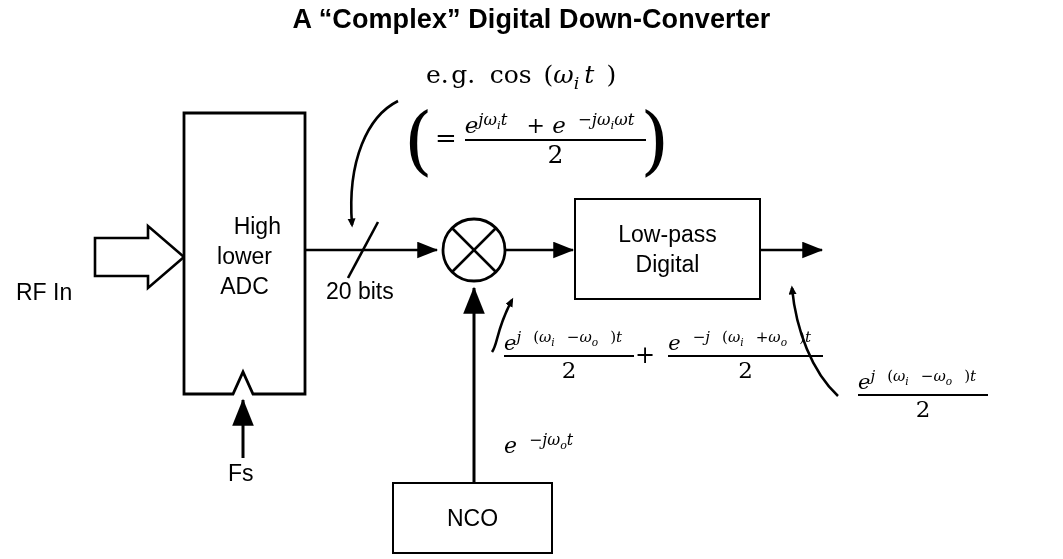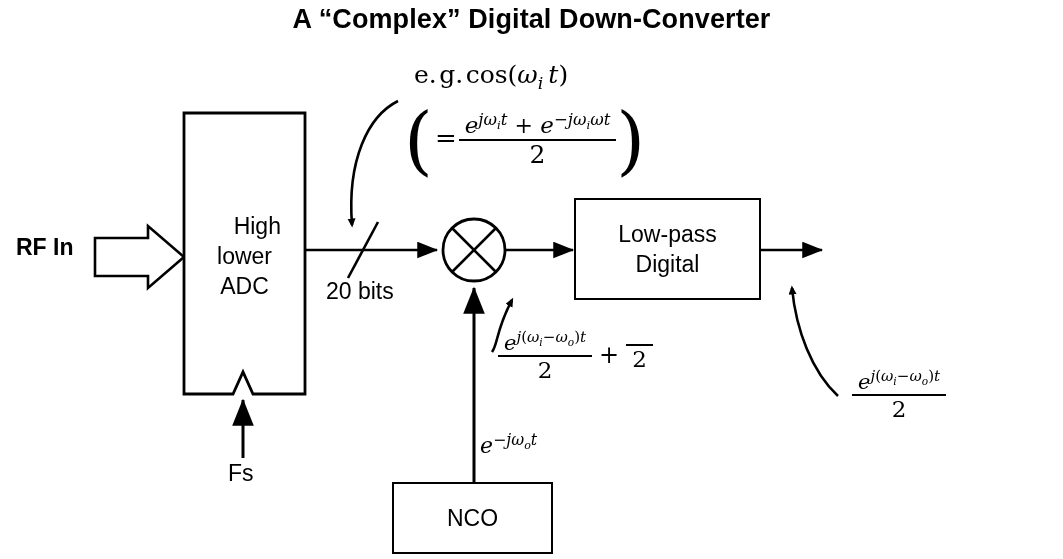--- a/index.html
+++ b/index.html
@@ -41,32 +41,32 @@
     line-height: 1.32;
     font-size: 23px;
   }
 
   
   .lbl {
     font-size: 23px;
     line-height: 1.3;
     white-space: pre;
   }
-  .lbl.bold { font-weight: bold; }
+  .lbl.bold { font-weight: normal; margin-top: 45px; }
   .lbl.center { text-align: center; }
 
   
   .math {
     font-family: "DejaVu Serif", serif;
     font-style: italic;
     font-size: 21px;
     line-height: 1.05;
     white-space: nowrap;
   }
-  .math .up { font-style: normal; }
+  .math .up { font-style: normal; margin-left: 12px; }
   .sup {
     font-size: 0.72em;
     vertical-align: super;
     line-height: 0;
   }
   .sub {
     font-size: 0.70em;
     vertical-align: sub;
     line-height: 0;
   }
@@ -197,29 +197,30 @@
     <span class="up">e. g. </span><span class="up">cos</span><span class="up">(</span><span>ω</span><span class="sub">i</span> <span>t</span><span class="up">)</span>
   </div>
 
   <div class="abs math" style="left:404px; top:111px; font-size:23px;">
     <span class="paren" style="font-size:74px;">(</span><span class="eq" style="font-size:26px;">=</span><span class="frac" style="font-size:23px;">
       <span class="num"><span>e</span><span class="sup"><span>j</span>ω<span class="sub">i</span><span>t</span></span>&nbsp;<span class="up" style="font-size:22px;">+</span>&nbsp;<span>e</span><span class="sup"><span class="up">−</span><span>j</span>ω<span class="sub">i</span>ω<span>t</span></span></span>
       <span class="den up" style="font-size:25px;">2</span>
     </span><span class="paren" style="font-size:74px;">)</span>
   </div>
 
-  <div class="abs math" style="left:480px; top:434px; font-size:22px;">
+  <div class="abs math" style="left:504px; top:434px; font-size:22px;">
     <span>e</span><span class="sup"><span class="up">−</span><span>j</span>ω<span class="sub">o</span><span>t</span></span>
   </div>
 
   <div class="abs math" style="left:498px; top:332px; font-size:21px;">
     <span class="frac">
       <span class="num"><span>e</span><span class="sup"><span>j</span><span class="up">(</span>ω<span class="sub">i</span><span class="up">−</span>ω<span class="sub">o</span><span class="up">)</span><span>t</span></span></span>
       <span class="den up" style="font-size:23px;">2</span>
     </span><span class="plus">+</span><span class="frac">
+      <span class="num"><span>e</span><span class="sup"><span class="up">−</span><span>j</span><span class="up">(</span>ω<span class="sub">i</span><span class="up">+</span>ω<span class="sub">o</span><span class="up">)</span><span>t</span></span></span>
       <span class="den up" style="font-size:23px;">2</span>
     </span>
   </div>
 
   <div class="abs math" style="left:852px; top:371px; font-size:21px;">
     <span class="frac">
       <span class="num"><span>e</span><span class="sup"><span>j</span><span class="up">(</span>ω<span class="sub">i</span><span class="up">−</span>ω<span class="sub">o</span><span class="up">)</span><span>t</span></span></span>
       <span class="den up" style="font-size:23px;">2</span>
     </span>
   </div>

